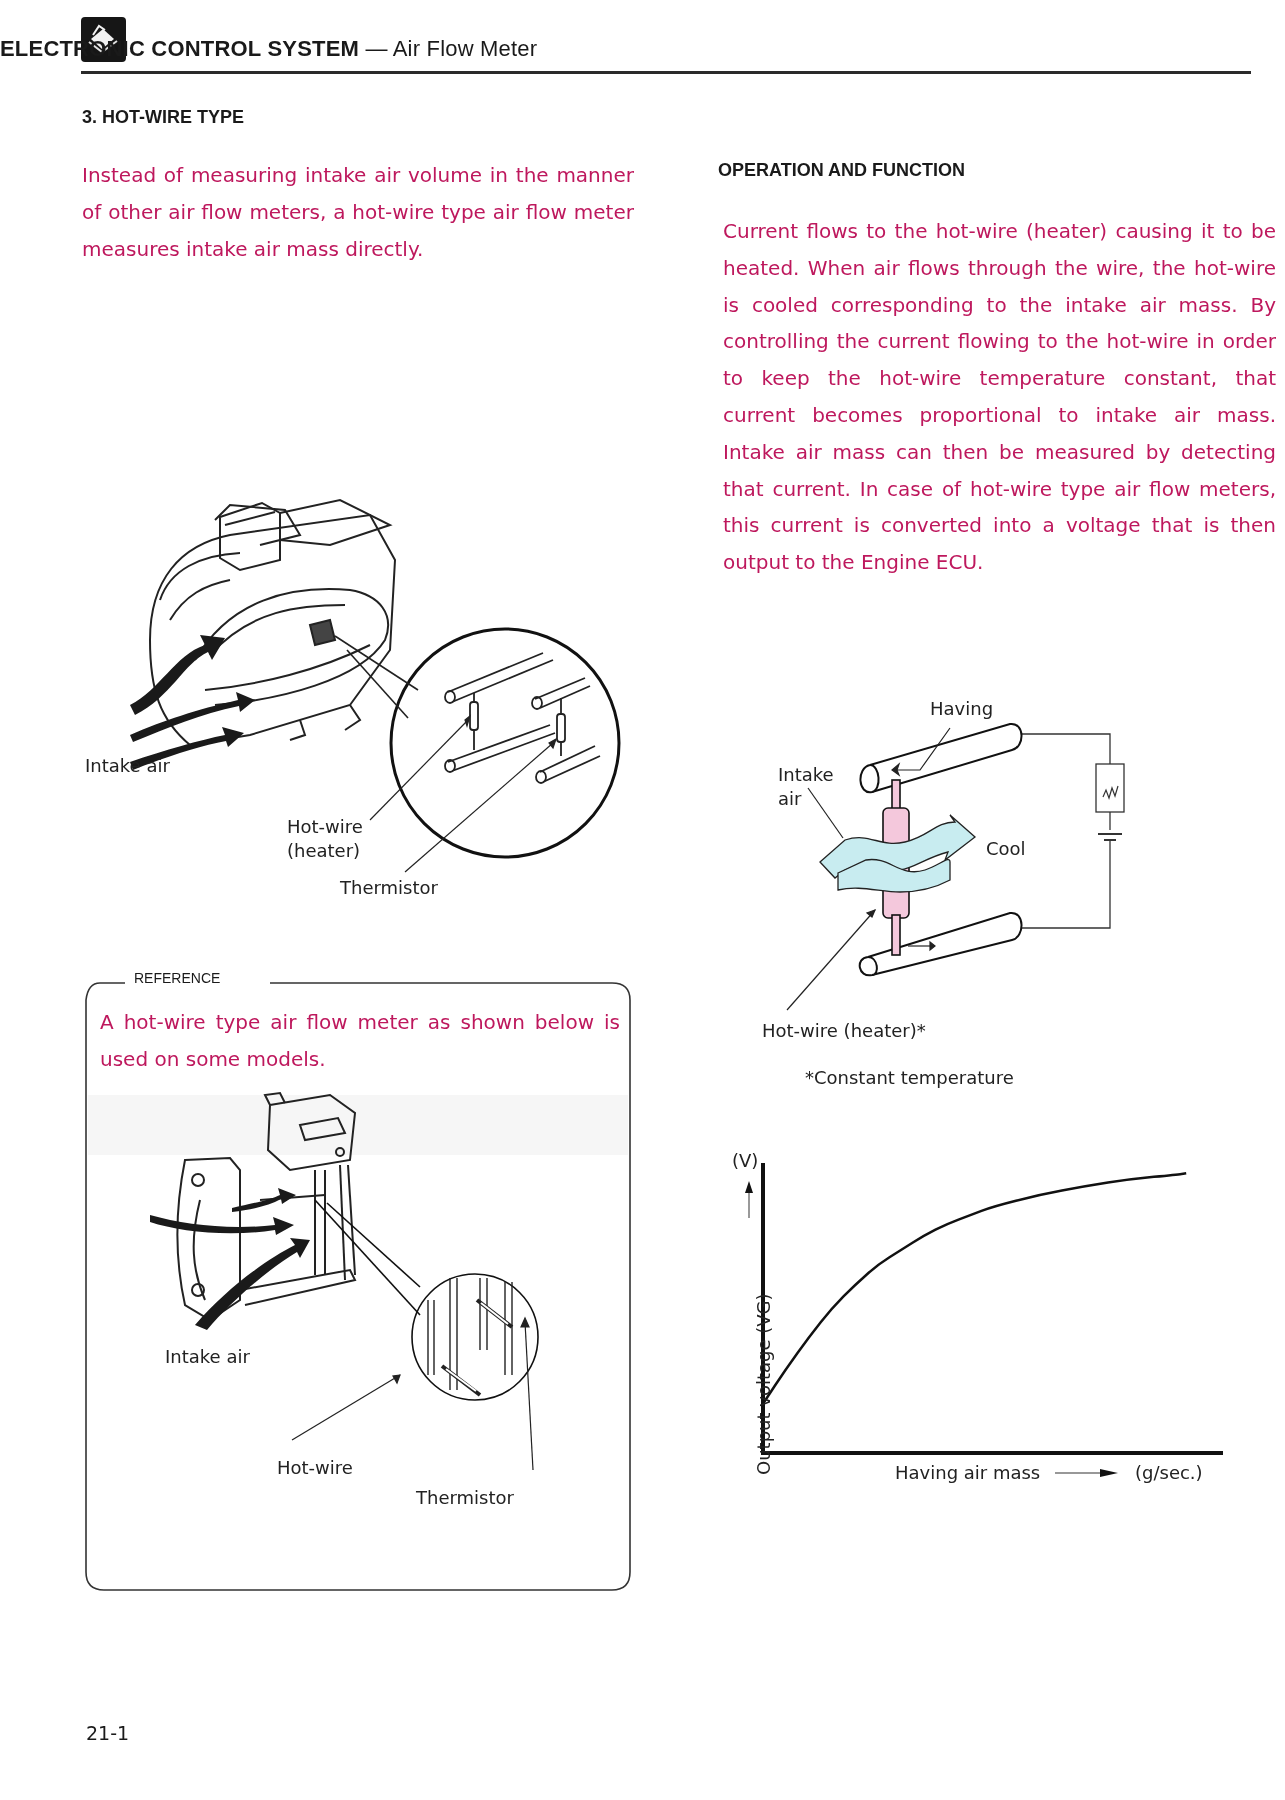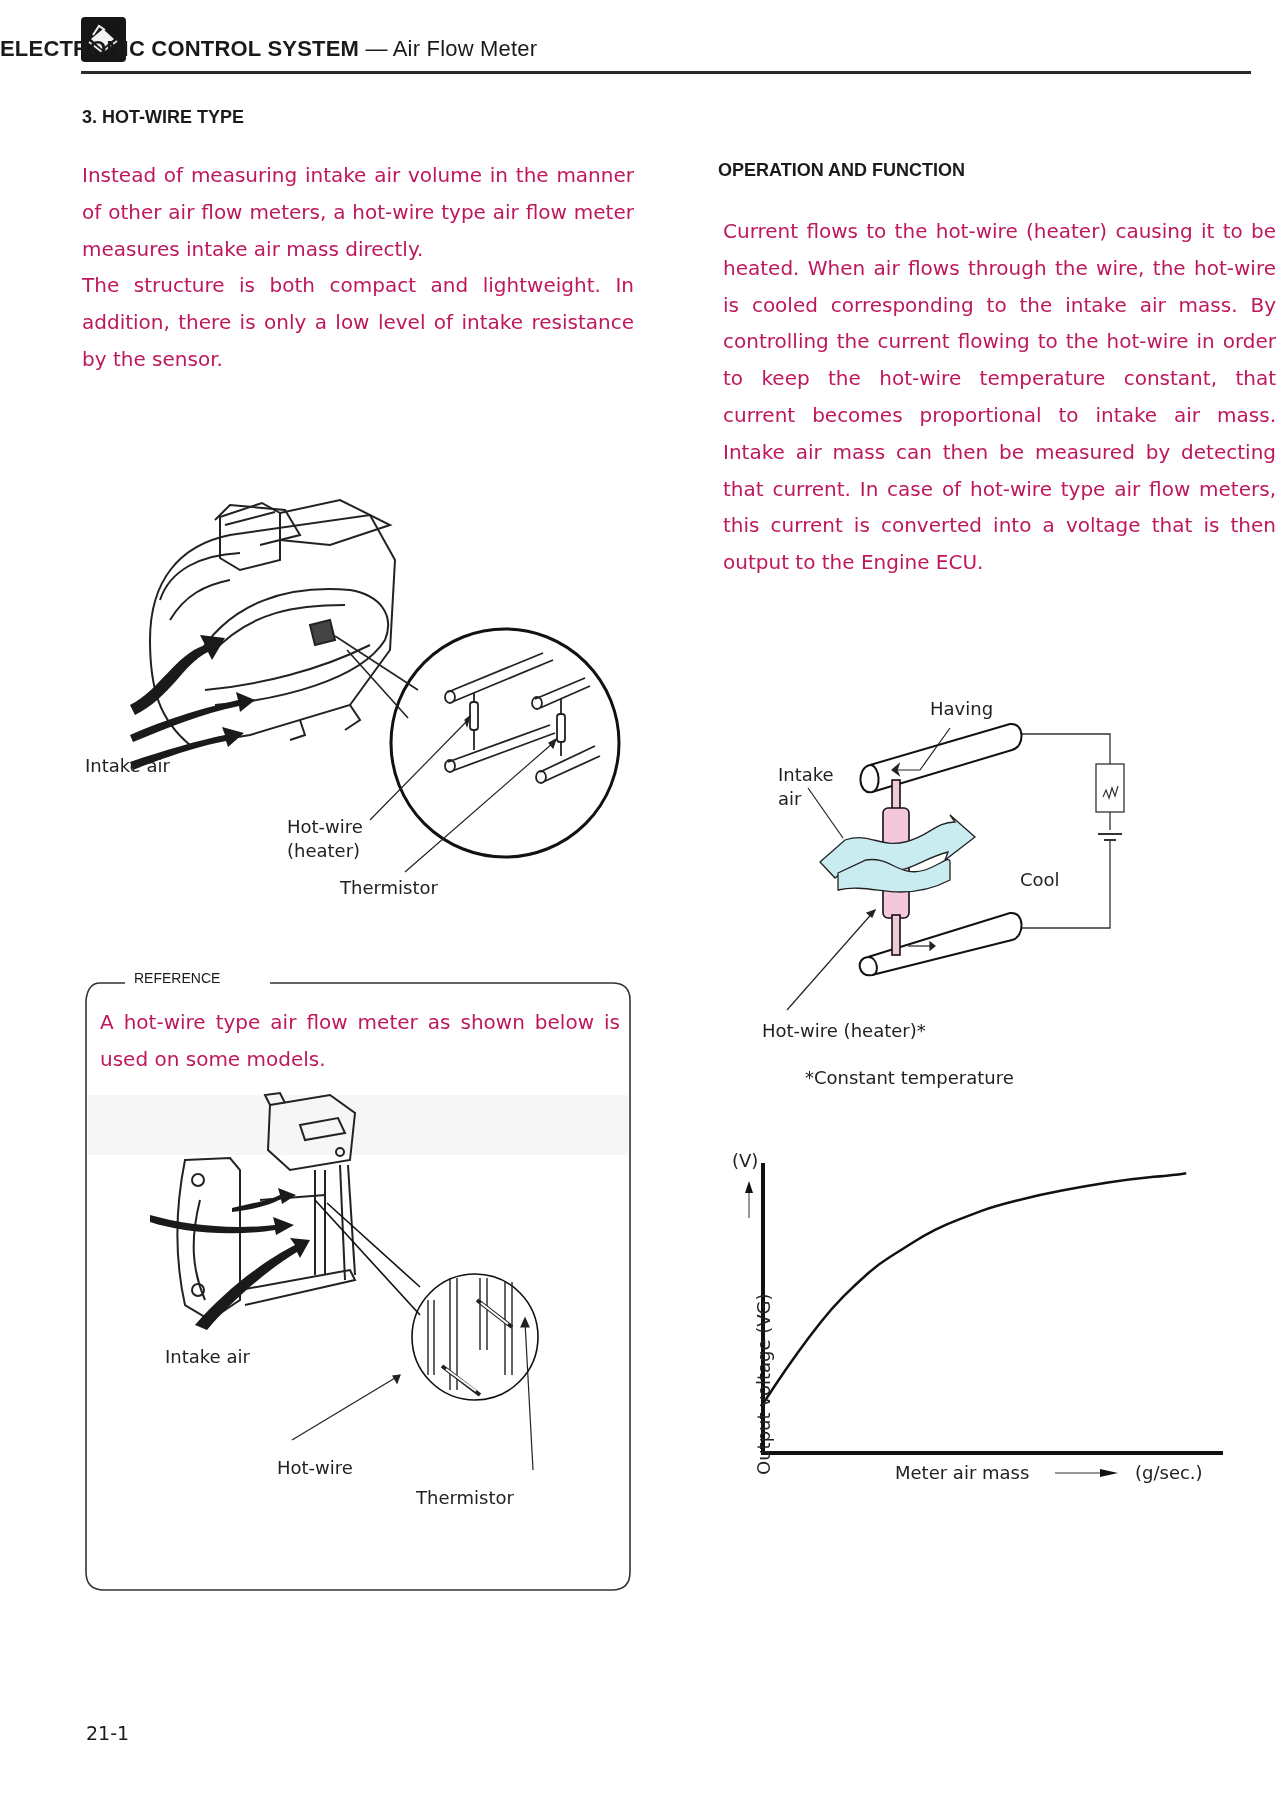--- a/index.html
+++ b/index.html
@@ -36,21 +36,20 @@
 <div class="abs hdr-title">
   <b>ELECTRONIC CONTROL SYSTEM</b>
   <span>—</span>
   <span>Air Flow Meter</span>
 </div>
 <div class="abs hdr-rule"></div>
 
 <div class="abs sec-title">3.  HOT-WIRE TYPE</div>
 <div class="abs para para-left">
   <p>Instead of measuring intake air volume in the manner of other air flow meters, a hot-wire type air flow meter measures intake air mass directly.</p>
-  <p>The structure is both compact and lightweight. In addition, there is only a low level of intake resistance by the sensor.</p>
 </div>
 
 <svg width="1285" height="1800">
   <g fill="none" stroke="#222" stroke-width="2">
 
     <path d="M150 640 C 150 580, 180 545, 230 535 L 370 515 L 395 560 L 390 650 L 350 705 L 250 735 L 190 745 C 160 720, 150 690, 150 640 Z"></path>
     <path d="M215 520 L 230 505 L 285 510 L 300 535 L 260 545"></path>
 
     <path d="M220 517 L 262 503 L 280 513 L 280 560 L 240 570 L 220 558 Z"></path>
     <path d="M280 513 L 340 500 L 390 525 L 330 545 L 280 540"></path>
@@ -221,31 +220,31 @@
     <path d="M908 946 L 935 946" fill="none"></path>
     <path d="M935 946 L 930 942 L 930 950 Z"></path>
     <path d="M808 788 L 843 838" fill="none"></path>
     <path d="M787 1010 L 875 910" fill="none"></path>
     <path d="M875 910 L 867 913 L 872 917 Z"></path>
   </g>
 </svg>
 <div class="abs lbl" style="left:930px;top:698px;">Having</div>
 <div class="abs lbl" style="left:778px;top:764px;">Intake</div>
 <div class="abs lbl" style="left:778px;top:788px;">air</div>
-<div class="abs lbl" style="left:1020px;top:838px;margin-top:31px;">Cool</div>
+<div class="abs lbl" style="left:986px;top:838px;">Cool</div>
 <div class="abs lbl" style="left:762px;top:1020px;">Hot-wire (heater)*</div>
 <div class="abs lbl" style="left:805px;top:1067px;">*Constant temperature</div>
 
 <svg width="1285" height="1800" id="chart">
   <line x1="763" y1="1163" x2="763" y2="1455" stroke="#111" stroke-width="4"></line>
   <line x1="761" y1="1453" x2="1223" y2="1453" stroke="#111" stroke-width="4"></line>
   <path id="curve" fill="none" stroke="#111" stroke-width="2.5" d="M763.0 1403.7 Q763.0 1403.7 774.5 1386.3 Q786.0 1368.9 797.5 1353.0 Q809.0 1337.0 820.5 1322.5 Q832.0 1308.0 843.5 1296.4 Q855.0 1284.8 866.5 1274.7 Q878.0 1264.5 889.5 1257.3 Q901.0 1250.0 912.5 1242.8 Q924.0 1235.5 935.5 1229.7 Q947.0 1223.9 958.5 1219.6 Q970.0 1215.2 981.5 1210.8 Q993.0 1206.5 1016.0 1200.7 Q1039.0 1194.9 1062.0 1190.6 Q1085.0 1186.2 1108.0 1182.6 Q1131.0 1179.0 1154.0 1176.8 Q1177.0 1174.6 1181.6 1173.9 L1186.2 1173.2"></path>
   <line x1="749" y1="1218" x2="749" y2="1190" stroke="#555" stroke-width="1.2"></line>
   <path d="M749 1181 L 745 1193 L 753 1193 Z" fill="#111"></path>
   <line x1="1055" y1="1473" x2="1105" y2="1473" stroke="#333" stroke-width="1.2"></line>
   <path d="M1118 1473 L 1100 1469 L 1100 1477 Z" fill="#111"></path>
 </svg>
 <div class="abs lbl" style="left:732px;top:1150px;">(V)</div>
 <div class="abs lbl axis-y-label">Output voltage (VG)</div>
-<div class="abs lbl" style="left:895px;top:1462px;">Meter air mass</div>
+<div class="abs lbl" style="left:895px;top:1462px;">Having air mass</div>
 <div class="abs lbl" style="left:1135px;top:1462px;">(g/sec.)</div>
 
 <div class="abs pagenum">21-1</div>
 
 </body></html>

